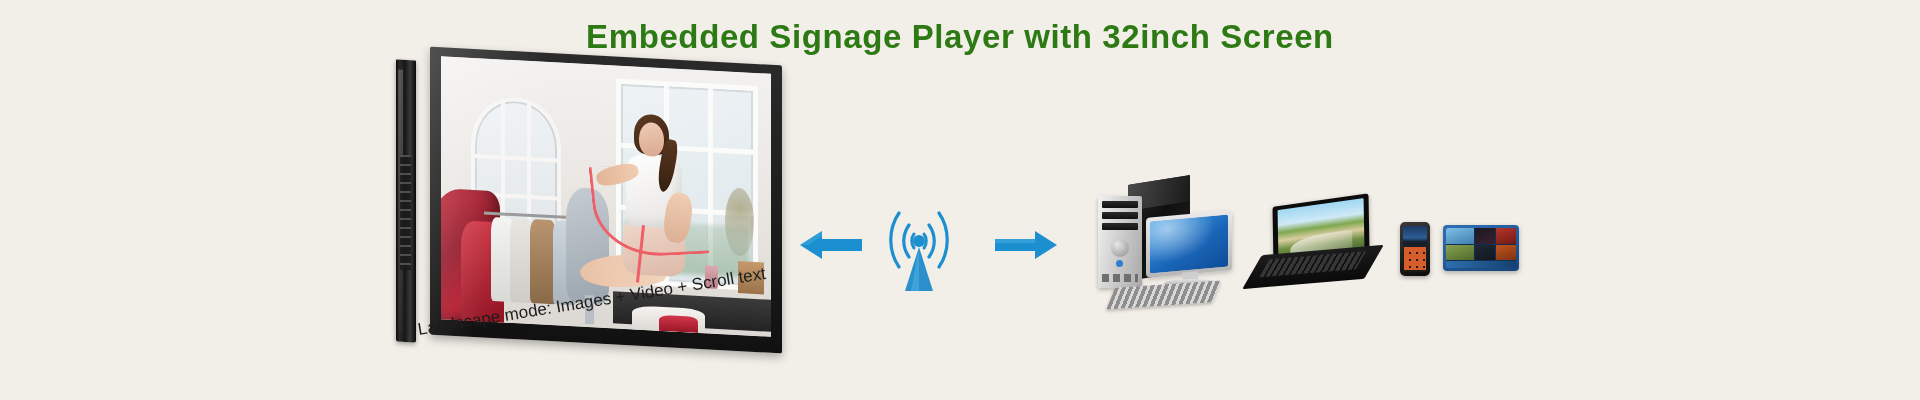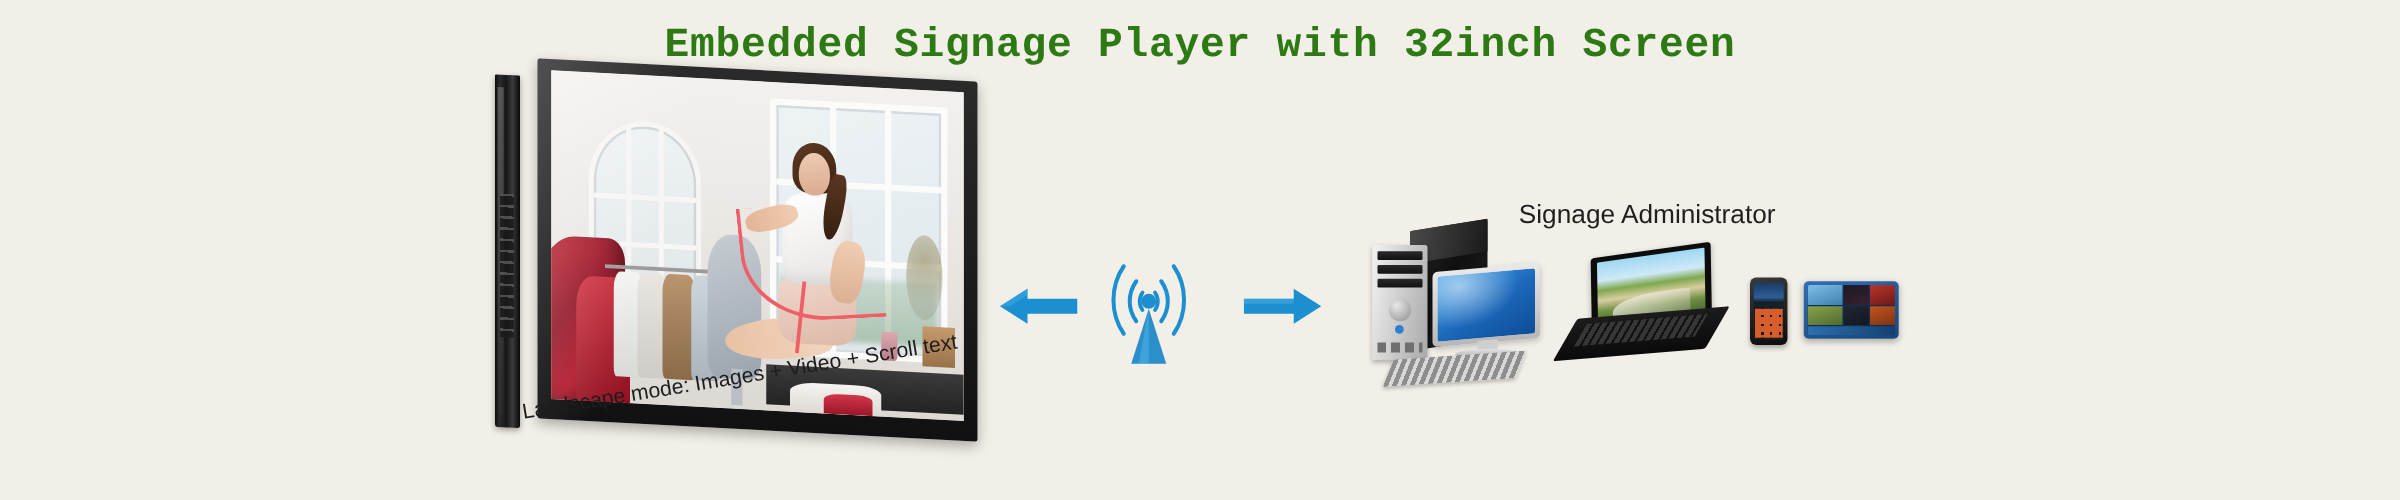--- a/index.html
+++ b/index.html
@@ -22,21 +22,21 @@
     background: #f2efe8;
   }
 
   
   .title {
     position: absolute;
     left: 0;
     top: 18px;
     width: 1920px;
     text-align: center;
-    font-family: Liberation Mono, monospace;
+    font-family: Liberation Sans, sans-serif;
     font-size: 33px;
     font-weight: bold;
     letter-spacing: 0.6px;
     color: #2d7a14;
     white-space: nowrap;
   }
 
   
   .tv-group {
     position: absolute;
@@ -555,21 +555,20 @@
     </svg>
   </div>
 
   <div class="arrow-right">
     <svg width="62" height="34" viewBox="0 0 62 34" aria-hidden="true">
       <path d="M62 17 L40 3 L40 11 L0 11 L0 23 L40 23 L40 31 Z" fill="#1b8fd0"></path>
       <path d="M0 11 L40 11 L40 15 L0 15 Z" fill="#4fb0e2" opacity="0.5"></path>
     </svg>
   </div>
 
-  <div class="admin-label">Signage Administrator</div>
 
   <div class="desktop-group">
     <div class="dg-tower-dark">
       <div class="topface"></div>
     </div>
     <div class="dg-tower-light">
       <div class="bay b1"></div>
         <div class="bay b2"></div>
         <div class="bay b3"></div>
       <div class="knob"></div>

